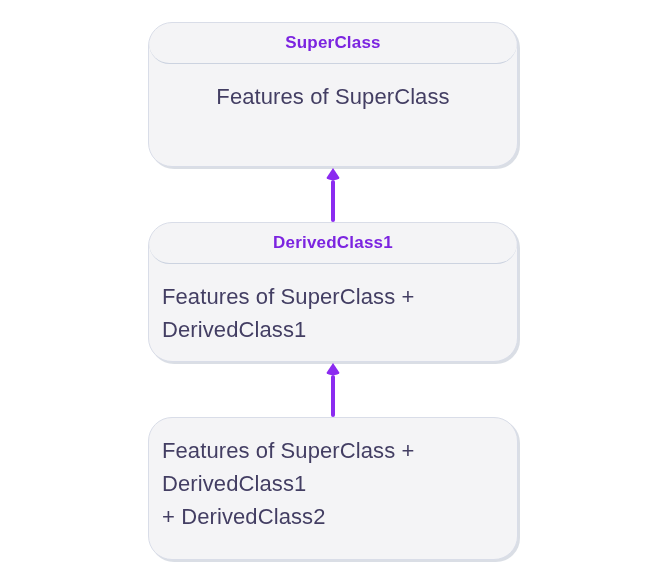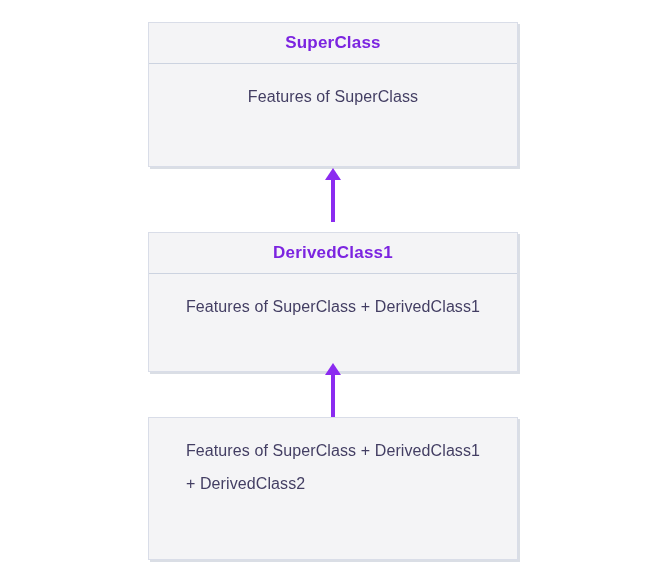--- a/index.html
+++ b/index.html
@@ -4,21 +4,21 @@
 <style>
   :root {
     --background: #ffffff;
     --box-fill: #f4f4f6;
     --box-border: #d9dde8;
     --divider: #ccd3e0;
     --header-text: #7c24e0;
     --body-text: #433e63;
     --arrow: #8b2bf0;
   }
-  * { margin: 0; padding: 0; box-sizing: border-box; }
+  * { margin: 0; padding: 0; box-sizing: border-box; border-radius: 24px; }
   html, body { background: var(--background); }
   body {
     font-family: "Liberation Sans", "DejaVu Sans", sans-serif;
     width: 654px; height: 585px;
   }
   .canvas {
     position: relative;
     width: 654px; height: 585px;
     background: var(--background);
     overflow: hidden;
@@ -44,30 +44,30 @@
     font-weight: 600;
     letter-spacing: 0.2px;
   }
   .node-body {
     display: flex;
     justify-content: center;
     padding: 16px 13px 0 13px;
   }
   .node-text {
     color: var(--body-text);
-    font-size: 16px;
+    font-size: 22px;
     font-weight: 500;
     line-height: 33px;
     letter-spacing: 0.1px;
     text-align: left;
     white-space: pre-line;
     max-width: 344px;
   }
   .node-1 { top: 22px;  height: 145px; }
-  .node-2 { top: 232px; height: 140px; }
+  .node-2 { top: 222px; height: 140px; }
   .node-3 { top: 417px; height: 143px; }
   .arrow {
     position: absolute;
     left: 325px;
     width: 16px;
     display: flex;
     flex-direction: column;
     align-items: center;
   }
   .arrow-1 { top: 168px; height: 54px; }

